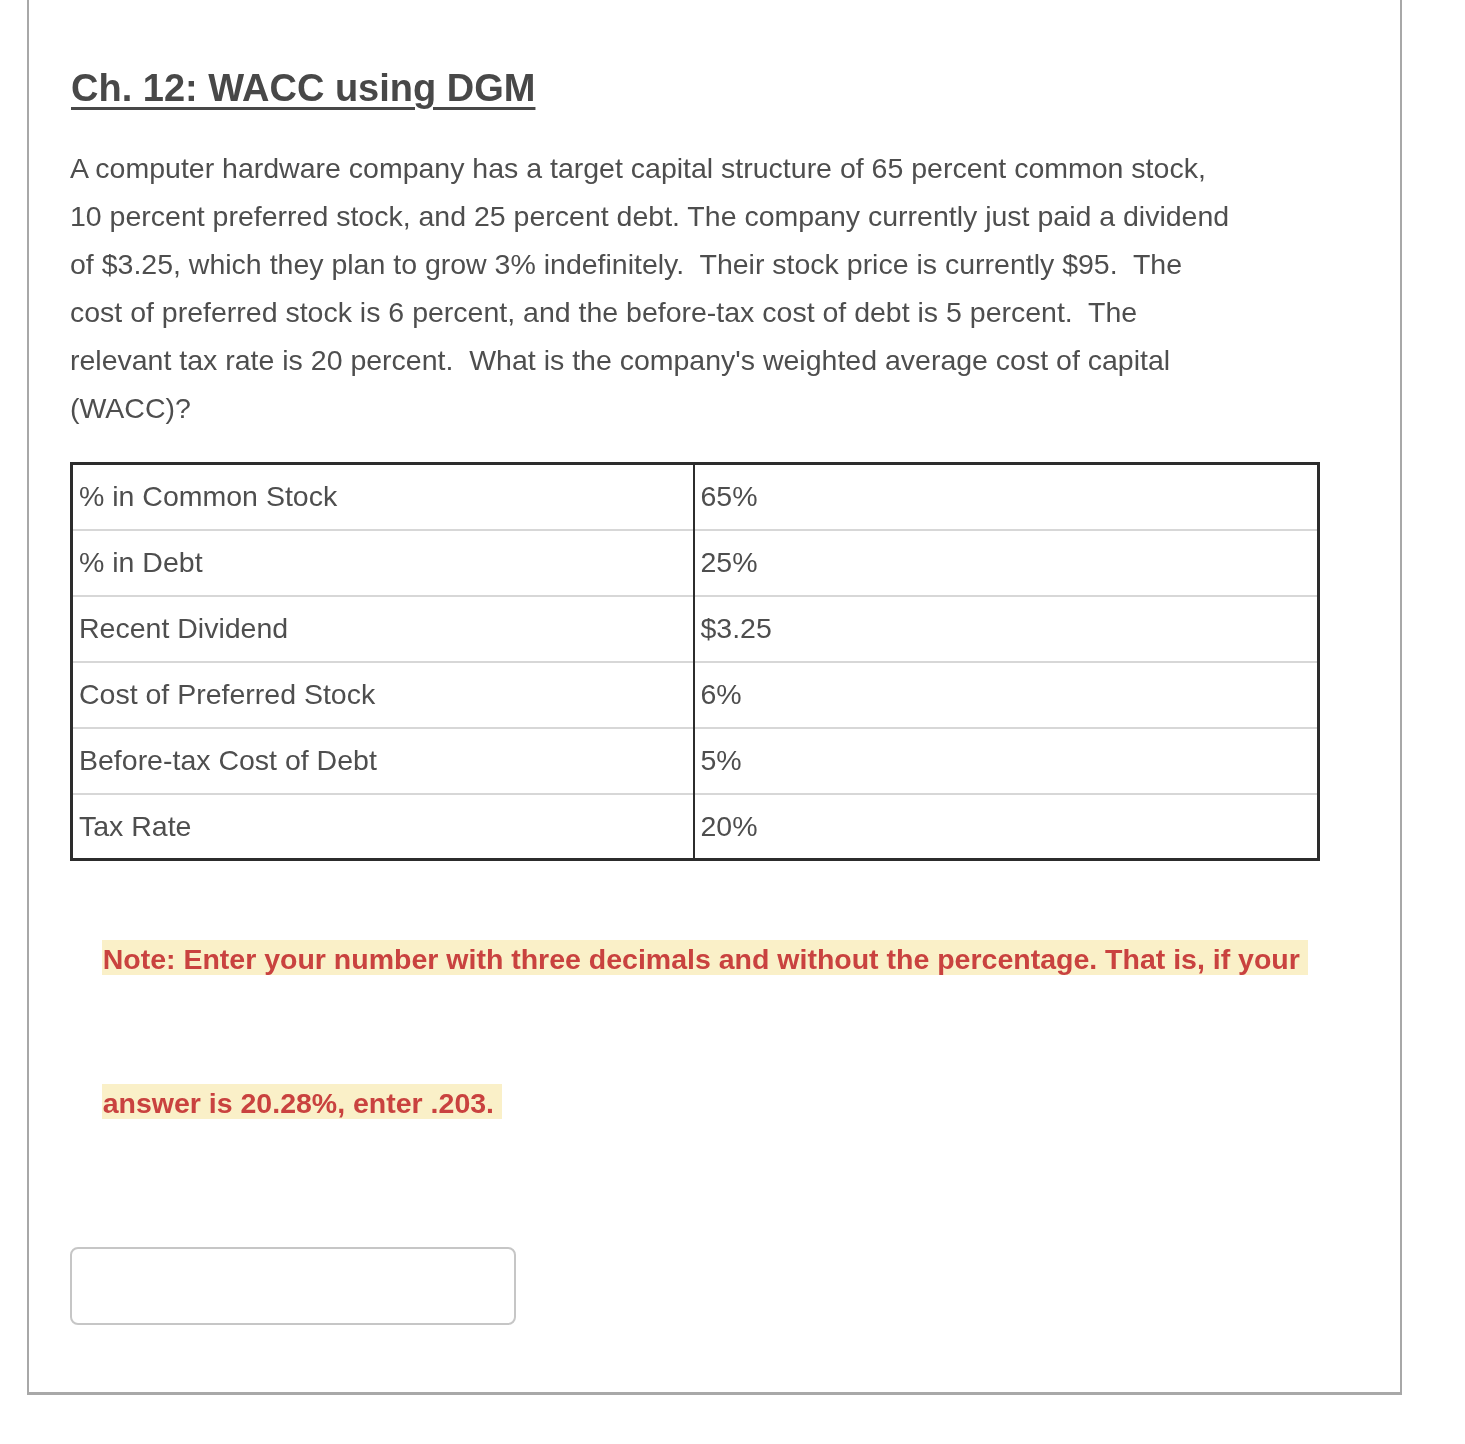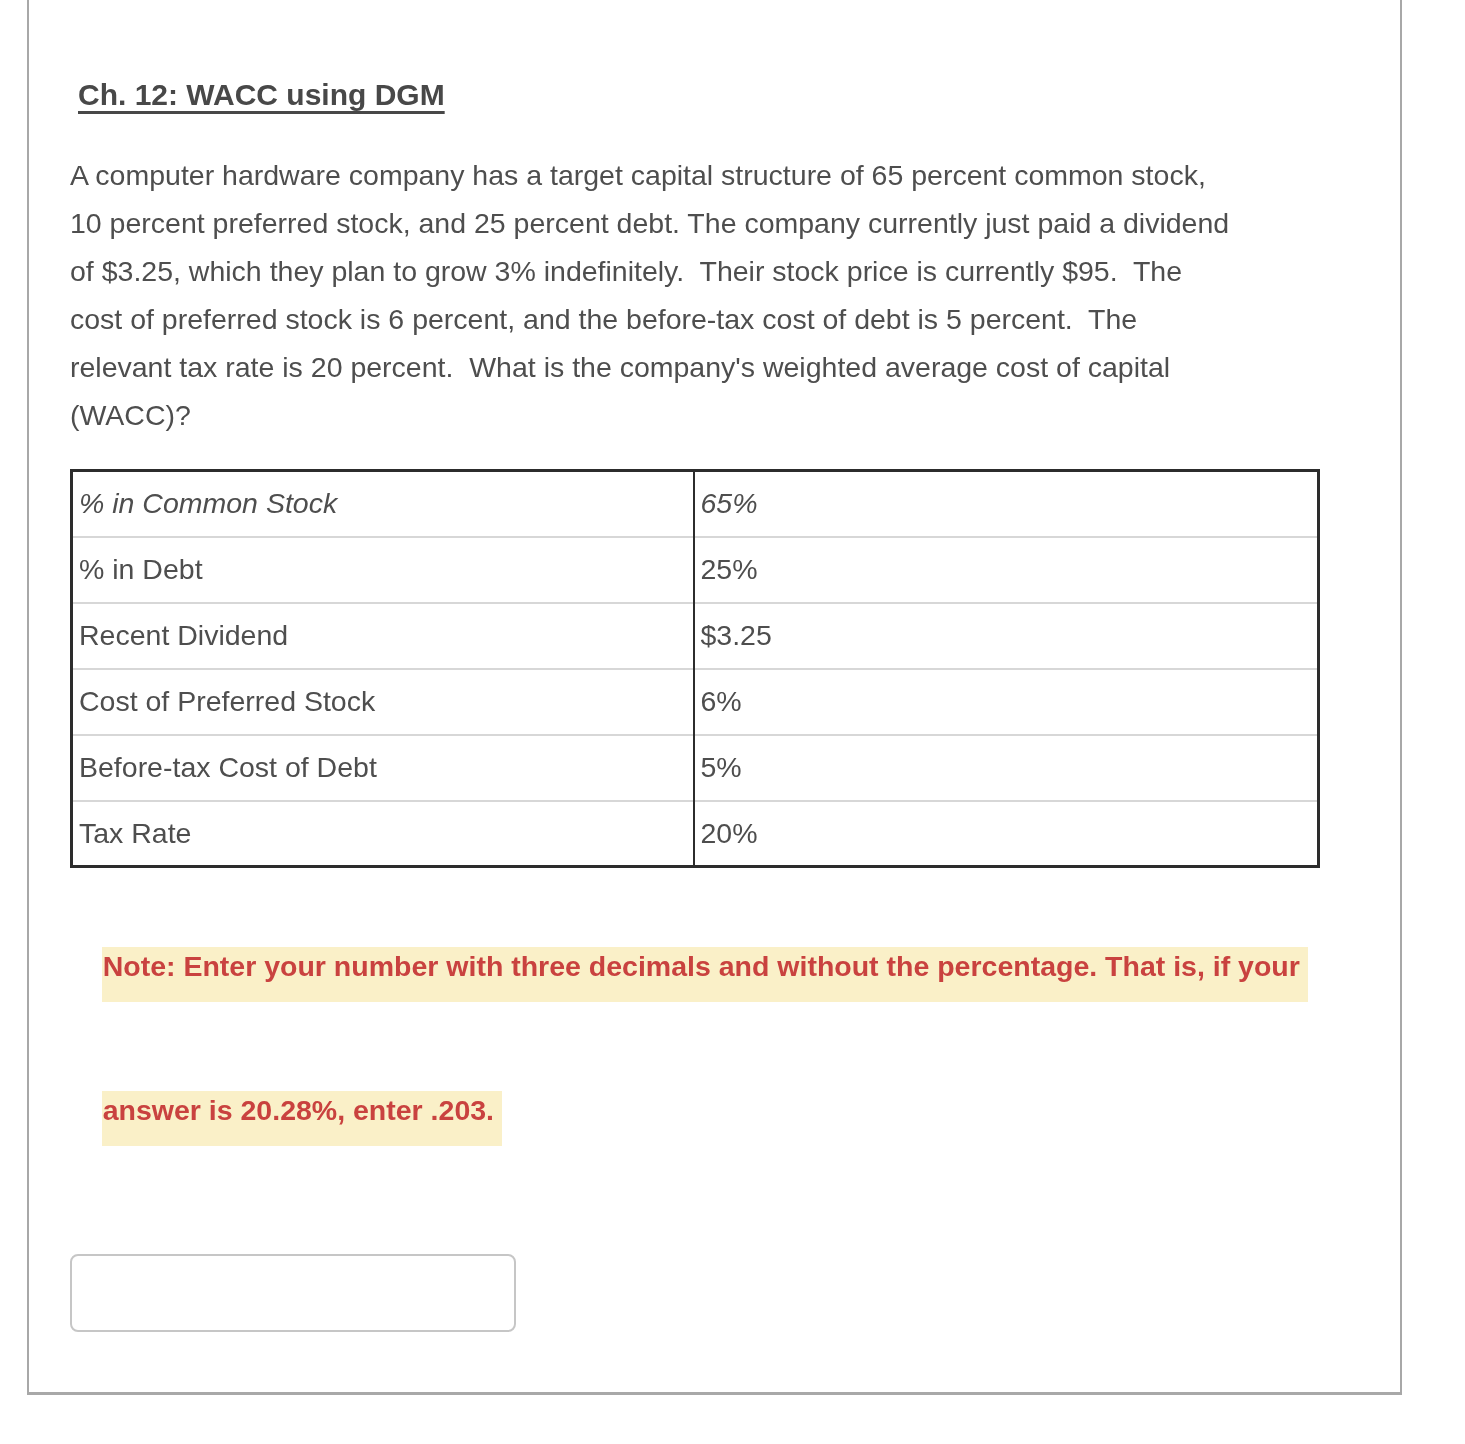--- a/index.html
+++ b/index.html
@@ -17,22 +17,22 @@
     border-left: 2px solid var(--panel-border, #a8a8a8);
     border-right: 2px solid var(--panel-border, #a8a8a8);
     border-bottom: 3px solid var(--panel-border, #a8a8a8);
     background: #ffffff;
   }
   .content {
     padding: 70px 0 0 41px;
     width: 100%;
   }
   .title {
-    margin: 8px;
-    font-size: 30px;
+    margin: 1px;
+    font-size: 38px;
     line-height: 34px;
     font-weight: bold;
     color: var(--title-text, #484848);
     text-decoration: underline;
     text-decoration-thickness: 3px;
     text-underline-offset: 6px;
   }
   .question {
     margin-top: 39px;
     width: 1320px;
@@ -51,39 +51,39 @@
     border: 3px solid var(--table-border, #2c2c2c);
     color: var(--body-text, #4e4e4e);
   }
   table.data-table td {
     height: 66px;
     padding: 0 6px 0 6px;
     vertical-align: middle;
     font-size: 28.5px;
     border-top: 2px solid var(--table-row-divider, #d7d7d7);
   }
-  table.data-table tr:first-child td { border-top: none; font-style: italic; }
+  table.data-table tr:first-child td { border-top: none; }
   td.label-cell {
     width: 622px;
     border-right: 2px solid var(--table-border, #2c2c2c);
   }
   .note {
     margin-top: 26px;
     width: 1330px;
   }
   .note-line {
     font-size: 28.5px;
     line-height: 48px;
     font-weight: bold;
     white-space: pre-wrap;
   }
   .note-line .hl {
     background: var(--note-highlight, #faf0c8);
     color: var(--note-text, #c9423f);
-    padding: 3px 8px 20px 1px;
+    padding: 3px 8px 0 1px;
     -webkit-box-decoration-break: clone;
     box-decoration-break: clone;
   }
   .answer {
     display: block;
     margin-top: 72px;
     width: 446px;
     height: 78px;
     border: 2px solid var(--input-border, #c6c6c6);
     border-radius: 8px;

